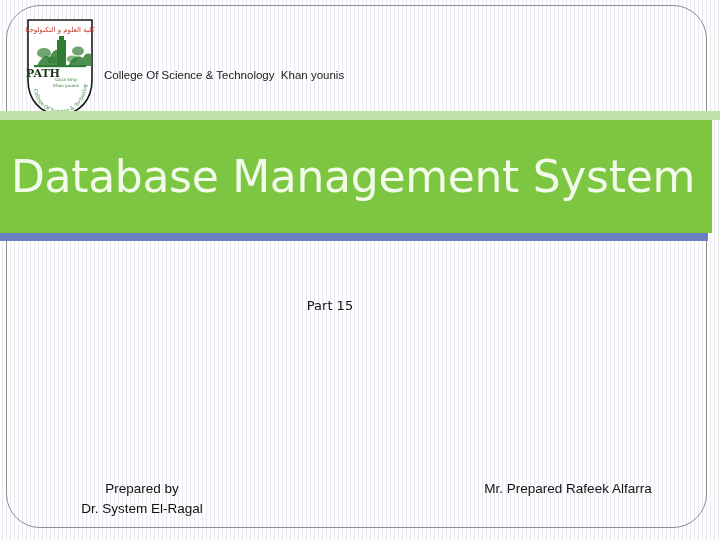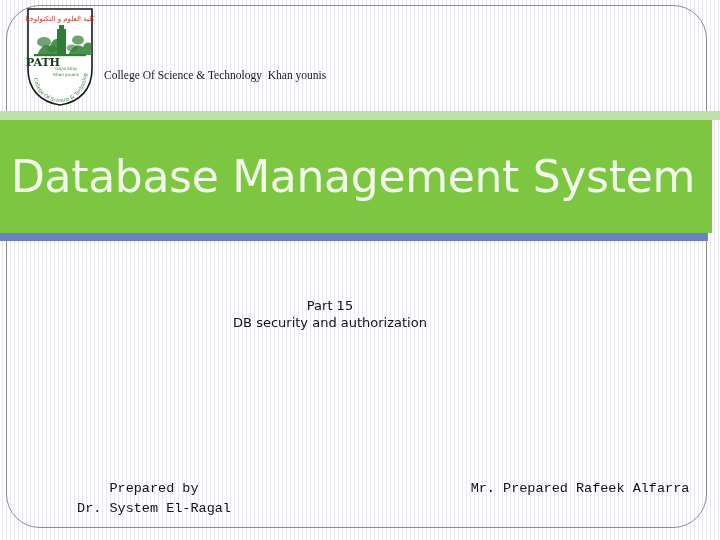--- a/index.html
+++ b/index.html
@@ -59,35 +59,35 @@
     position: absolute;
     left: 0;
     top: 0;
     width: 720px;
     height: 110px;
   }
 
   .logo {
     position: absolute;
     left: 24px;
-    top: 7px;
+    top: 18px;
     width: 72px;
     height: 100px;
     text-align: center;
   }
   .logo svg { display: block; }
 
   .header-text {
     position: absolute;
     left: 104px;
     top: 33px;
     font-size: 11.5px;
     line-height: 17px;
     color: #1b1b1b;
-    font-family: Liberation Serif, serif;
+    font-family: Liberation Sans, sans-serif;
     white-space: pre;
   }
   .header-text .line { display: block; }
 
   
   .band-light {
     position: absolute;
     left: 0;
     top: 111px;
     width: 720px;
@@ -141,23 +141,22 @@
     font-family: "DejaVu Sans", sans-serif;
   }
   .subtitle .line { display: block; }
 
   .credit {
     position: absolute;
     font-size: 13.5px;
     line-height: 20px;
     color: #121212;
     text-align: center;
-    font-family: Liberation Mono, monospace;
+    font-family: Liberation Sans, sans-serif;
     white-space: nowrap;
-    margin-left: 12px;
   }
   .credit .line { display: block; }
   .credit-left  { left: 36px;  top: 479px; width: 212px; }
   .credit-right { left: 434px; top: 479px; width: 268px; }
 </style>
 </head>
 <body>
 
 <div class="slide">
 
@@ -206,21 +205,20 @@
 
   </div>
 
   <div class="band-light"></div>
   <div class="band-green"></div>
   <div class="slide-title">Database Management System</div>
   <div class="band-blue"></div>
 
   <div class="subtitle">
     <span class="line">Part 15</span>
-    <span class="line">DB security and authorization</span>
   </div>
 
   <div class="credit credit-left">
     <span class="line">Prepared by</span>
     <span class="line">Dr. System El-Ragal</span>
   </div>
 
   <div class="credit credit-right">
     <span class="line">Mr. Prepared Rafeek Alfarra</span>
   </div>

